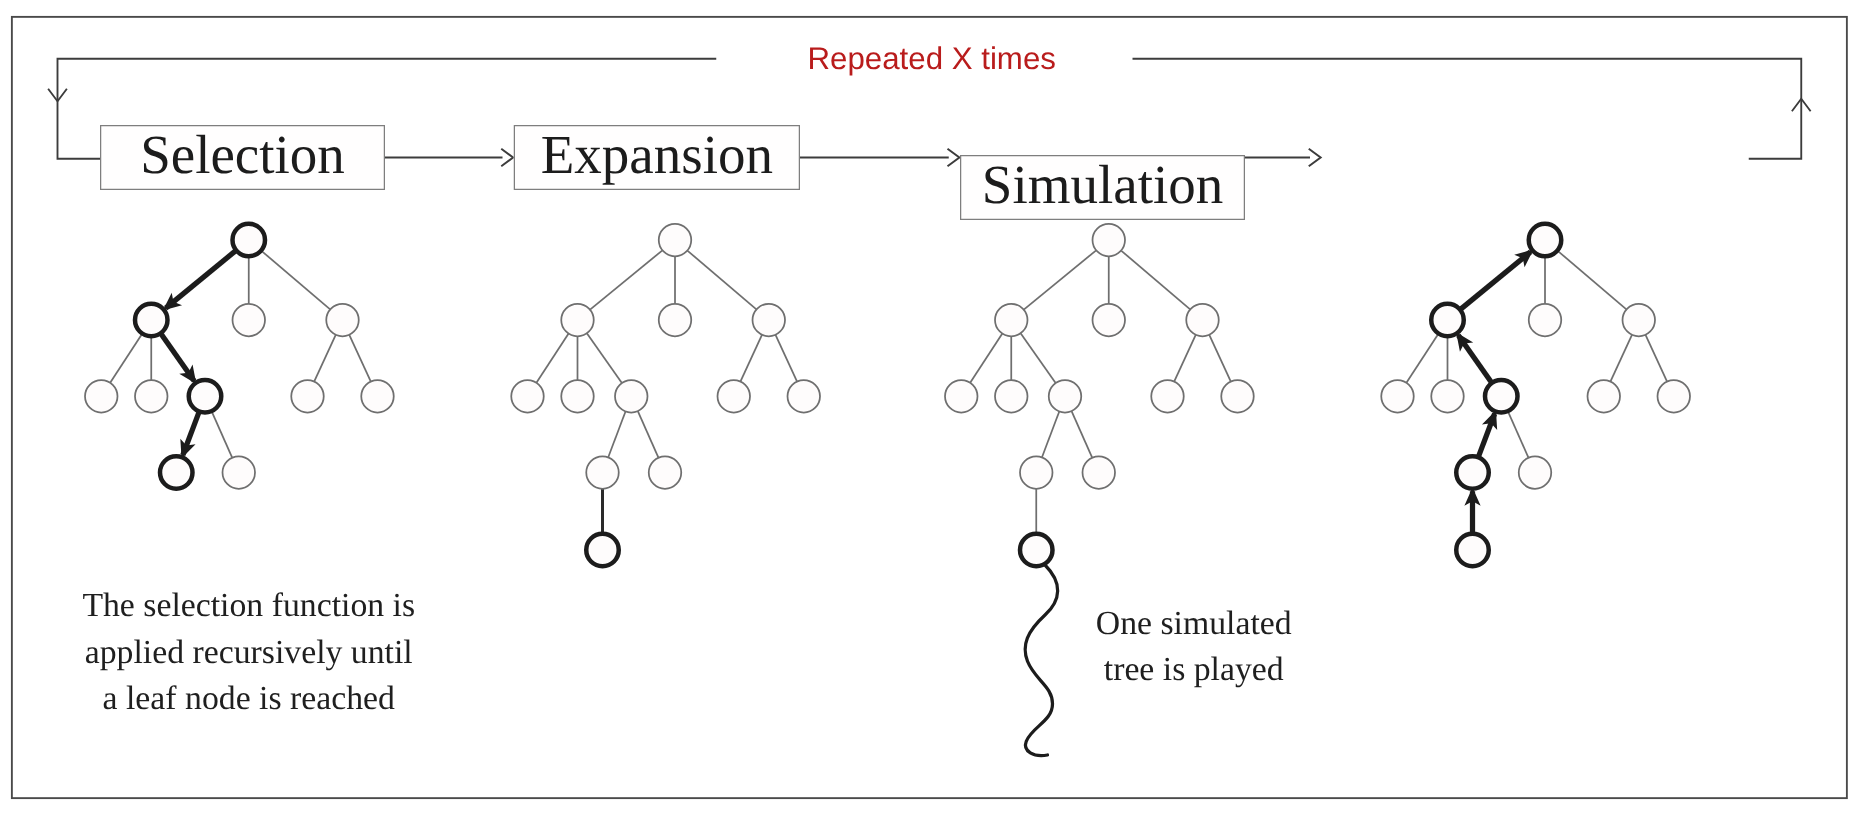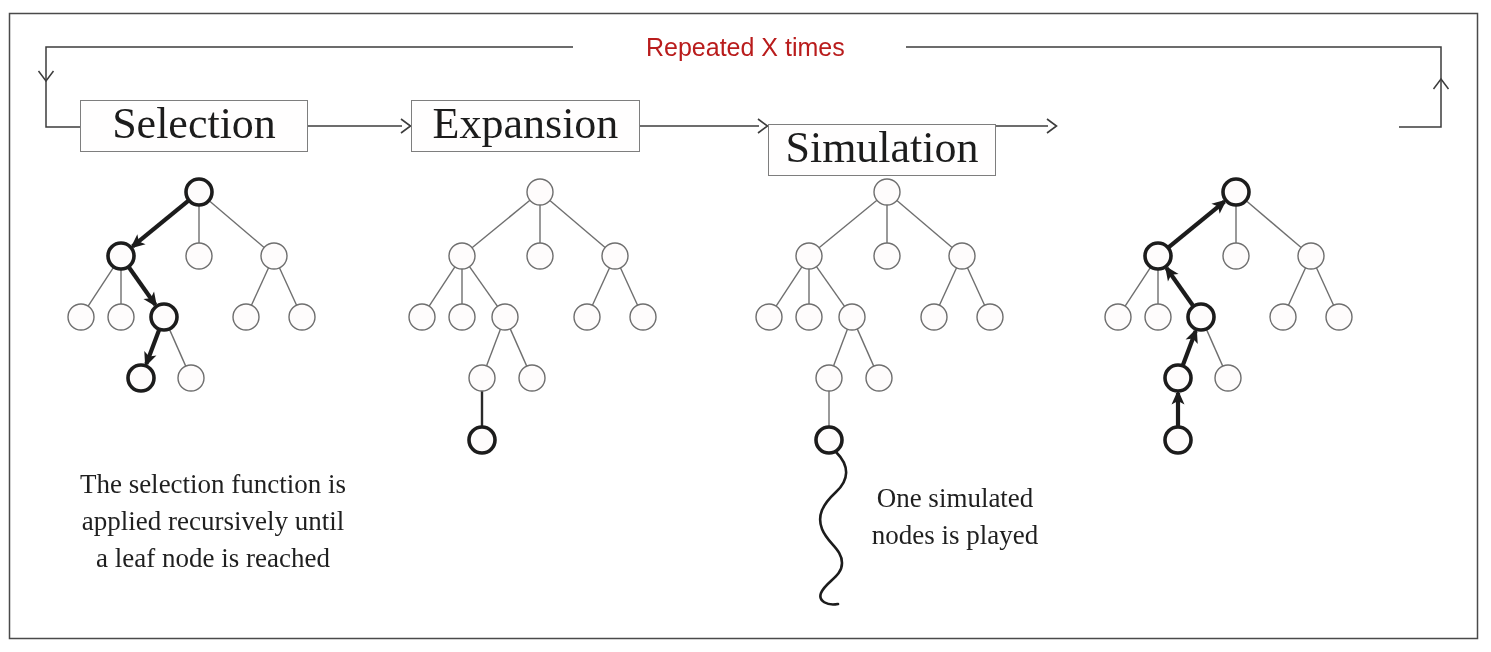--- a/index.html
+++ b/index.html
@@ -21,21 +21,21 @@
   .loop-label{
     position:absolute;left:646px;top:33px;width:260px;
     font-family:"Liberation Sans",sans-serif;font-size:25px;color:#b91c1c;
     background:#ffffff;
   }
   .caption{
     position:absolute;text-align:center;white-space:pre-line;
     font-family:"Liberation Serif",serif;font-size:27px;line-height:37px;
     color:#1f1f1f;
   }
-  #caption-selection{left:38px;top:466px;width:350px;}
+  #caption-selection{left:24px;top:466px;width:350px;}
   #caption-expansion{left:393px;top:478px;width:300px;}
   #caption-simulation{left:835px;top:480px;width:240px;}
   #caption-backpropagation{left:1075px;top:478px;width:346px;}
 </style>
 </head>
 <body>
 
 <div id="stage">
 
   <svg id="diagram-svg" width="1491" height="652" viewBox="0 0 1491 652">
@@ -169,14 +169,14 @@
   <div class="phase-box" id="box-selection">Selection</div>
   <div class="phase-box" id="box-expansion">Expansion</div>
   <div class="phase-box" id="box-simulation">Simulation</div>
 
   <div class="loop-label">Repeated X times</div>
 
   <div class="caption" id="caption-selection">The selection function is
 applied recursively until
 a leaf node is reached</div>
   <div class="caption" id="caption-simulation">One simulated
-nodes is played</div>
+tree is played</div>
 </div>
 
 </body></html>

